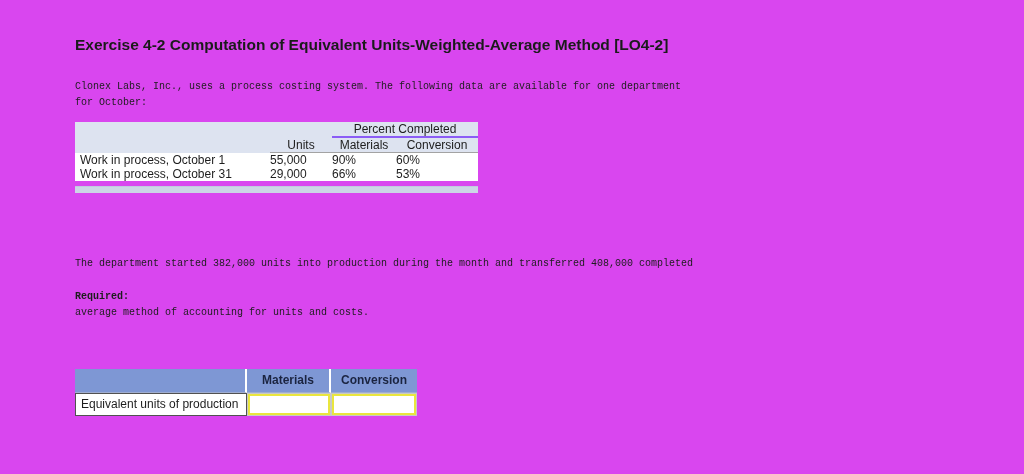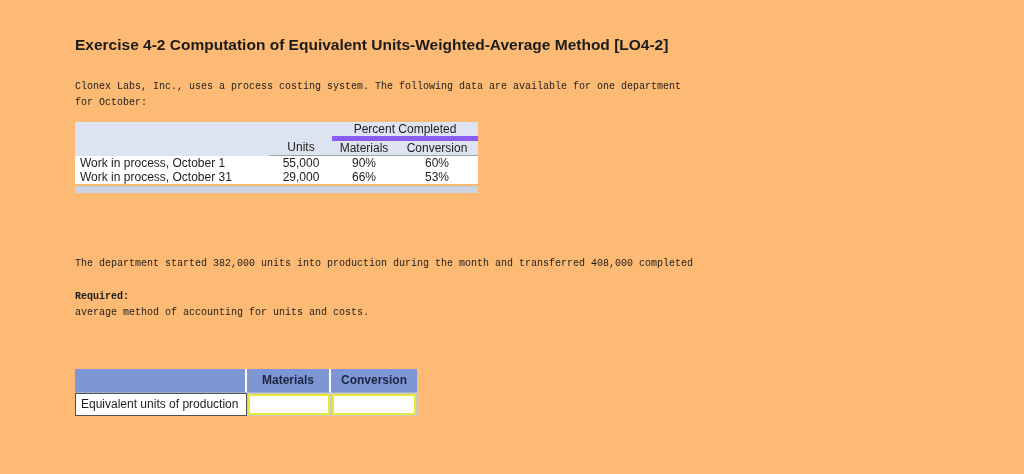--- a/index.html
+++ b/index.html
@@ -1,17 +1,17 @@
 <!DOCTYPE html>
 <html><head>
 <meta charset="utf-8">
 <style>
   html,body { margin:0; padding:0; background:#ffffff; }
   .canvas {
-    position:relative; width:1024px; height:474px; background:#fdba74;
+    position:relative; width:1024px; height:474px; background:#d946ef;
     font-family:"Liberation Sans", sans-serif; color:#1d1d1d; overflow:hidden;
   }
   .title {
     position:absolute; left:75px; top:36px; margin:0;
     font-size:15.5px; font-weight:bold; color:#1b1b1b; white-space:nowrap;
   }
   .para { position:absolute; font-size:10px; line-height:15.5px;font-family:Liberation Mono, monospace; }
   .para div { white-space:nowrap; }
   #intro    { left:75px; top:79px; }
   #mid-para { left:75px; top:256px; }
@@ -19,24 +19,24 @@
   .req-head { font-weight:bold; }
 
   
   table.data-table {
     position:absolute; left:75px; top:122px;
     border-collapse:collapse; table-layout:fixed;
     font-size:12px; width:403px;
   }
   .data-table td { padding:0; height:14px; line-height:14px; white-space:nowrap; overflow:hidden; }
   .data-table .hrow td { background:#dde3f0; height:14px; }
-  .data-table .group-h { text-align:center; border-bottom:5px solid #8b5cf6; }
+  .data-table .group-h { text-align:center; border-bottom:2px solid #8b5cf6; }
   .data-table .col-h   { text-align:center; border-bottom:1px solid #a3a3a3; }
   .data-table .lbl { text-align:left; padding-left:5px; background:#ffffff; }
-  .data-table .num { text-align:center; background:#ffffff; }
+  .data-table .num { background:#ffffff; }
 
   .footer-bar {
     position:absolute; left:75px; top:186px; width:403px; height:6px;
     background:#ccd5e6; border-top:1px solid #c0cade;
   }
 
   
   table.answer-table {
     position:absolute; left:75px; top:369px;
     border-collapse:separate; border-spacing:0; table-layout:fixed;

